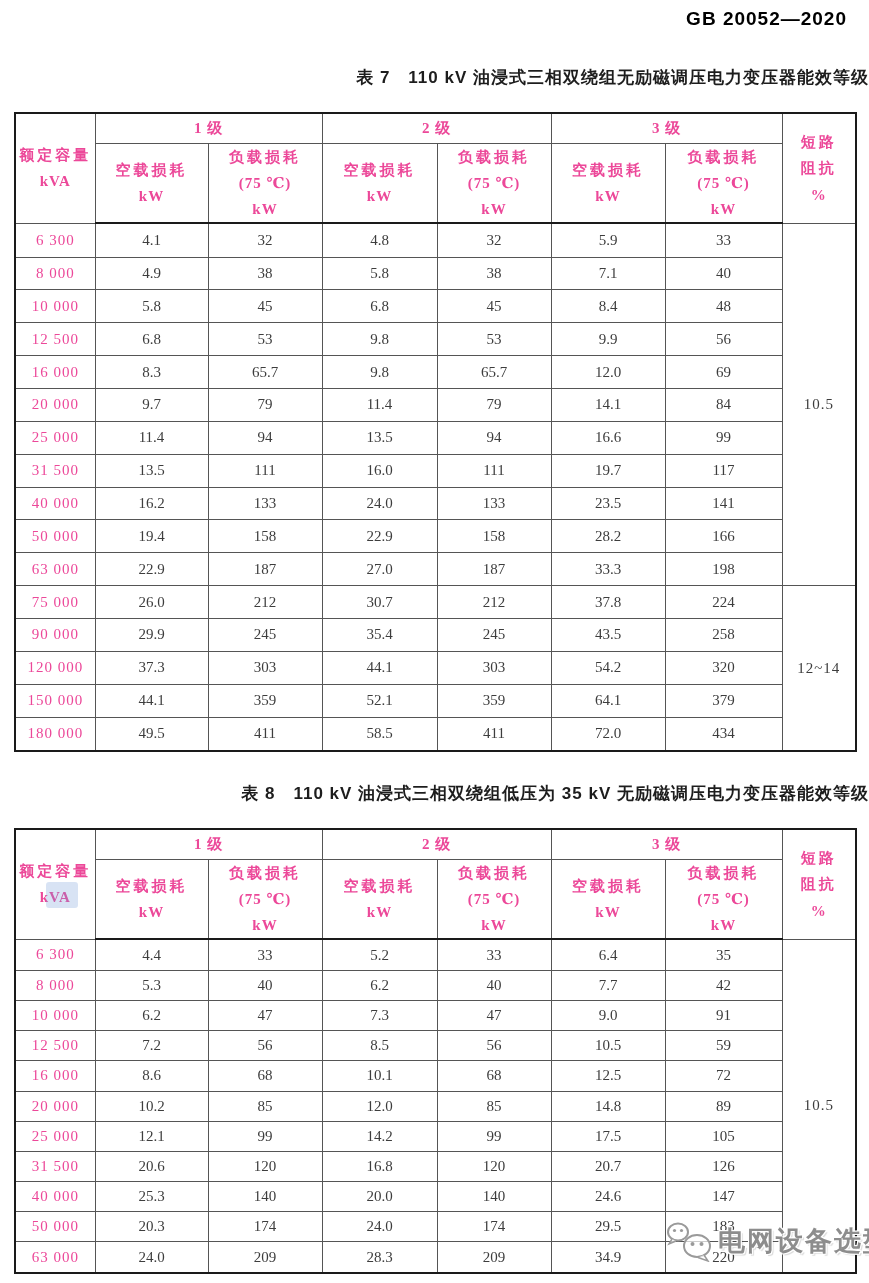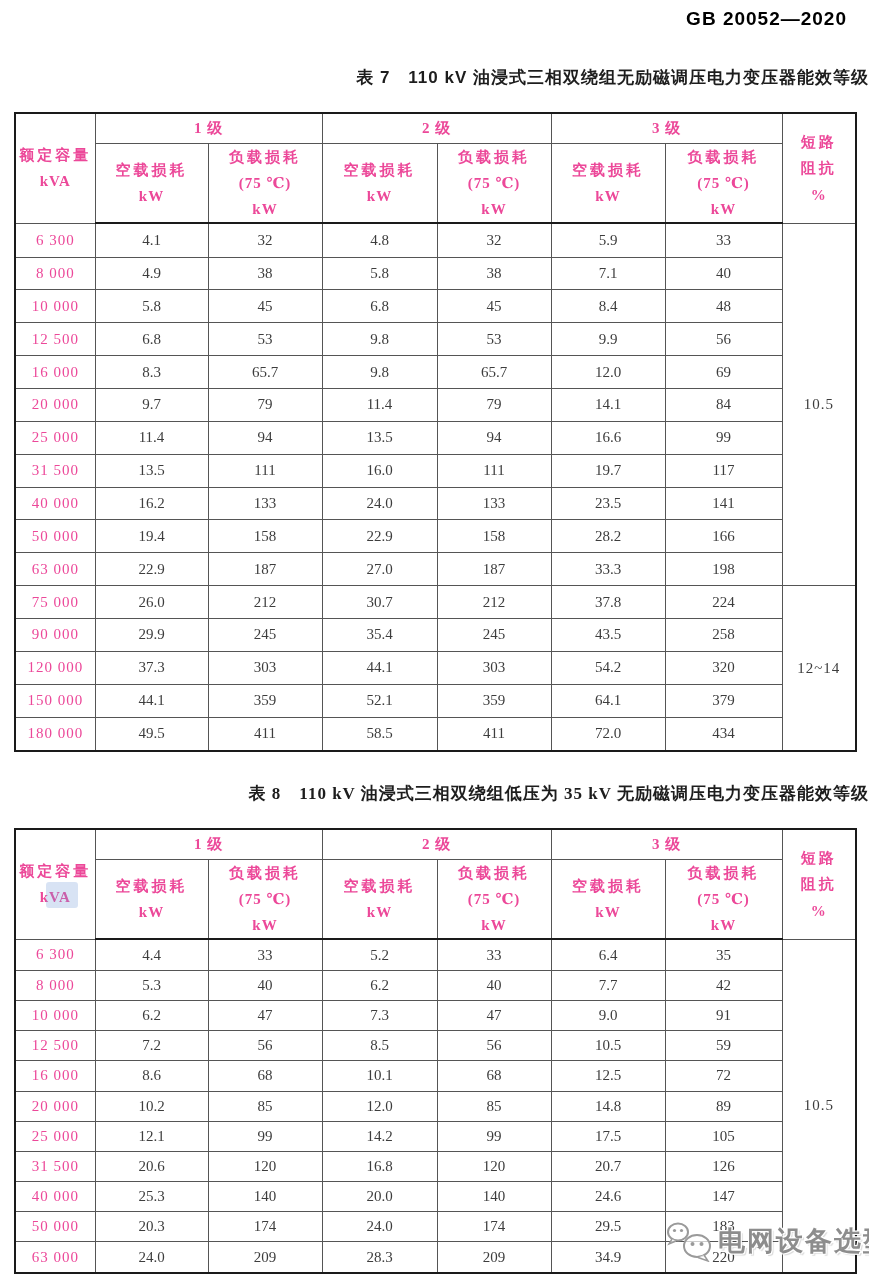--- a/index.html
+++ b/index.html
@@ -12,21 +12,21 @@
     position:absolute;top:8px;right:22px;
     font-family:"Liberation Sans","DejaVu Sans",sans-serif;
     font-weight:bold;font-size:19px;color:#000000;letter-spacing:1px;
   }
   .tbl-title{
     position:absolute;left:0;width:869px;text-align:right;
     font-family:"Liberation Sans","DejaVu Sans",sans-serif;
     font-weight:bold;font-size:17px;color:#1d1d1d;letter-spacing:1px;
   }
   #title7{top:66px;}
-  #title8{top:782px;font-family:Liberation Serif, serif;}
+  #title8{top:782px;}
   table.std{
     position:absolute;left:14px;width:841px;
     border-collapse:collapse;table-layout:fixed;background:#fff;
     border:2px solid #1a1a1a;
   }
   #t7{top:112px;height:640px;}
   #t8{top:828px;height:446px;}
   .std th,.std td{
     border:1px solid #555;text-align:center;vertical-align:middle;
     padding:0;color:#3d3d3d;font-size:15px;overflow:hidden;

